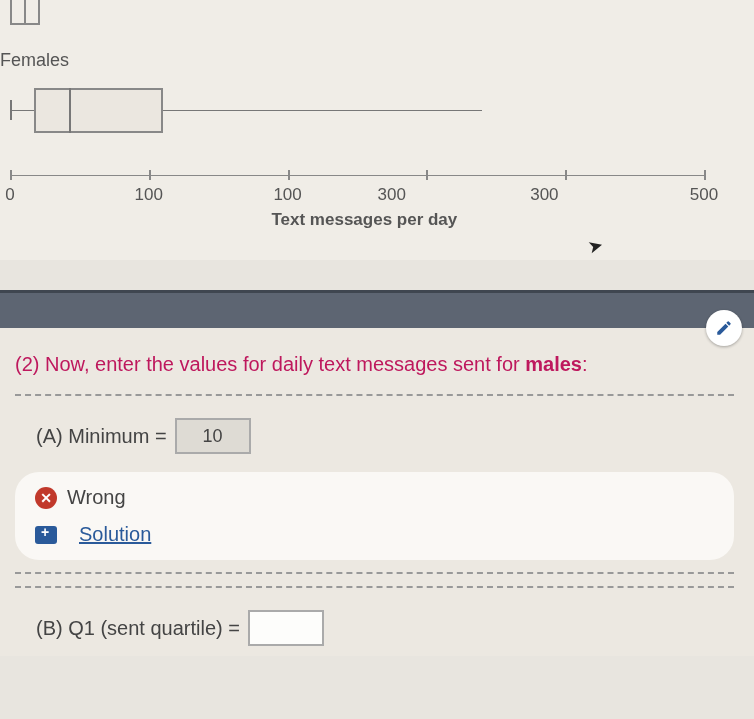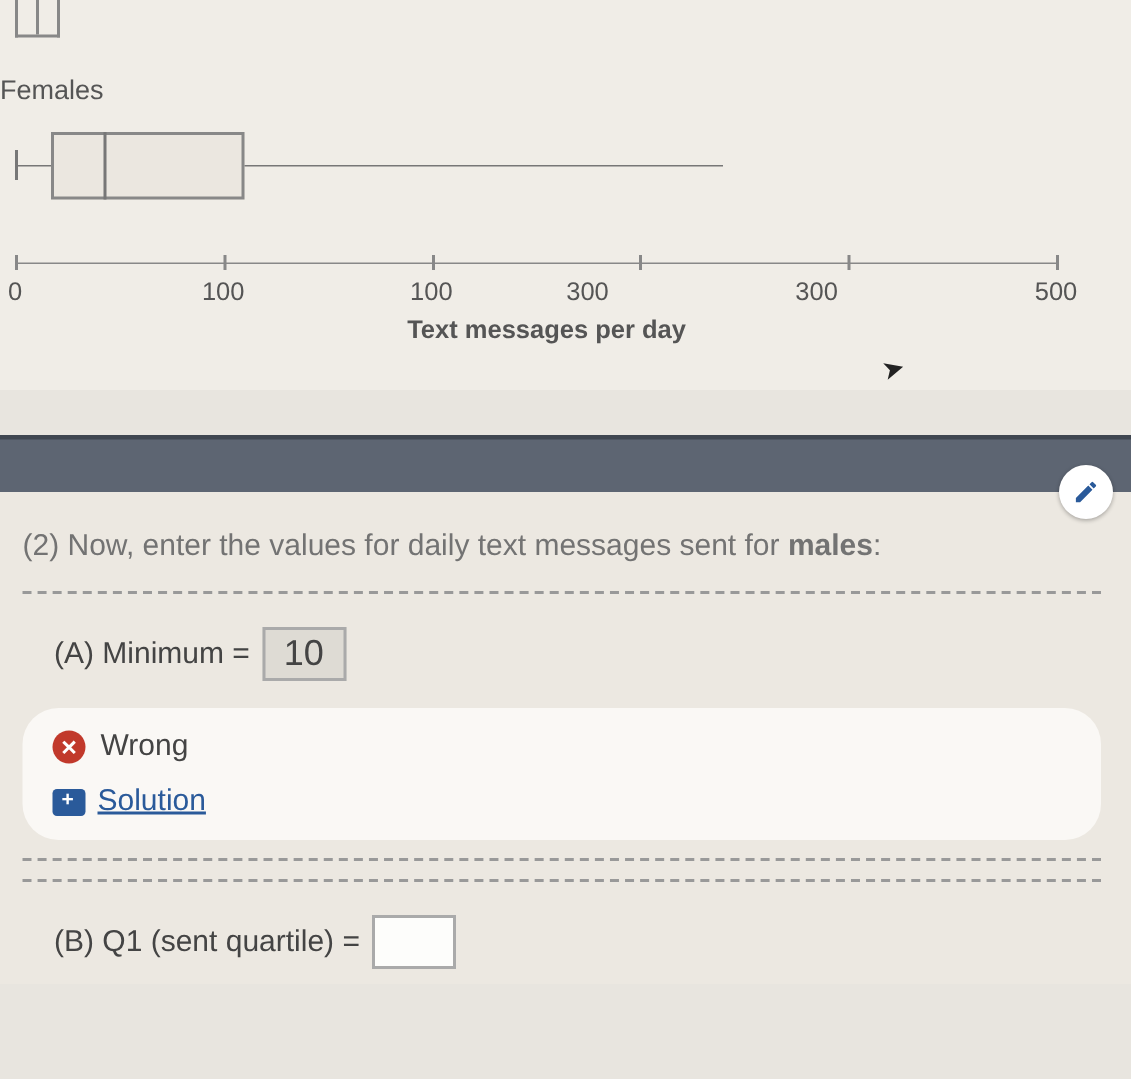--- a/index.html
+++ b/index.html
@@ -159,44 +159,44 @@
       justify-content: center;
       cursor: pointer;
     }
     .edit-btn svg { width: 18px; height: 18px; }
     .question-area {
       background: #ece8e1;
       padding: 25px 20px 0 15px;
     }
     .prompt {
       font-size: 20px;
-      color: #737373;
+      color: #be185d;
       margin-bottom: 18px;
     }
     .prompt b { font-weight: bold; }
     .dashed {
       border: none;
       border-top: 2px dashed #999;
       margin: 12px 0;
     }
     .answer-row {
       font-size: 20px;
       color: #444;
       padding: 10px 0;
       display: flex;
       align-items: center;
       gap: 8px;
       margin-left: 21px;
     }
     .answer-input {
-      width: 56px;
+      width: 76px;
       height: 36px;
       border: 2px solid #aaa;
       background: #dedbd4;
-      font-size: 24px;
+      font-size: 18px;
       text-align: center;
       color: #444;
     }
     .answer-input.empty { background: #fdfdfb; }
     .feedback {
       background: #faf8f5;
       border-radius: 24px;
       padding: 14px 20px;
       margin: 8px 0 12px 0;
     }
@@ -216,21 +216,21 @@
       display: flex;
       align-items: center;
       justify-content: center;
       color: #fff;
       font-weight: bold;
       font-size: 14px;
     }
     .solution-link {
       display: flex;
       align-items: center;
-      gap: 8px;
+      gap: 22px;
       color: #2a5a9a;
       font-size: 20px;
       text-decoration: underline;
       cursor: pointer;
     }
     .sol-icon {
       width: 22px;
       height: 18px;
       background: #2a5a9a;
       border-radius: 3px;

